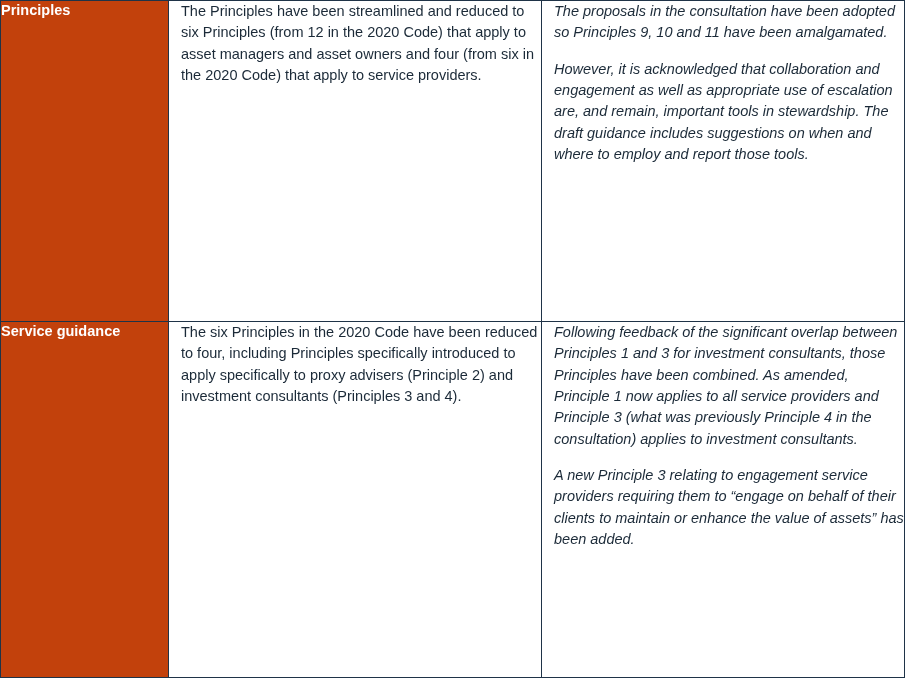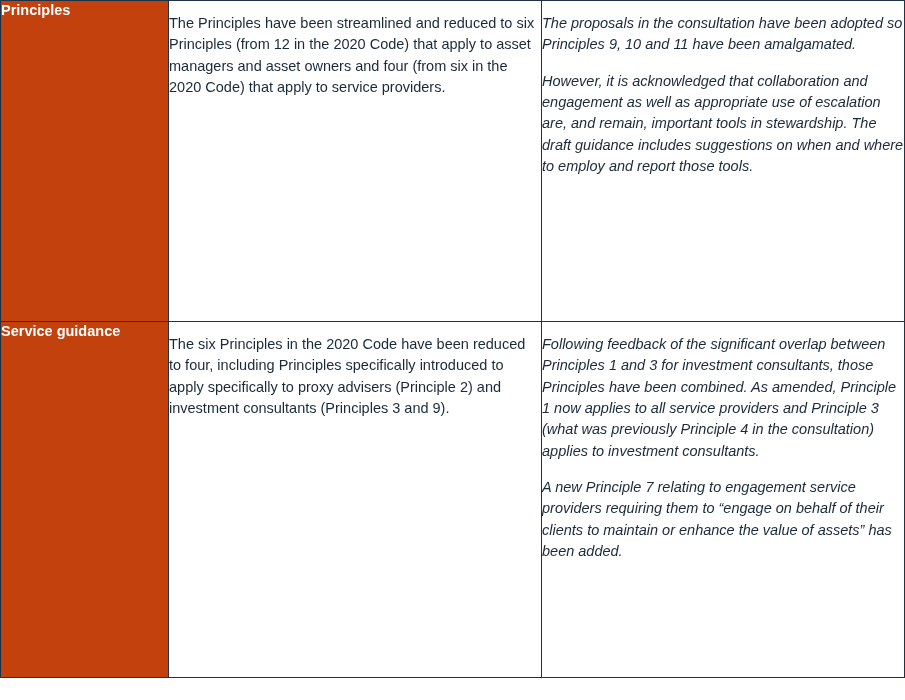--- a/index.html
+++ b/index.html
@@ -36,21 +36,22 @@
   td.body-cell {
     background: #ffffff;
     font-size: 14.5px;
     line-height: 1.47;
     padding: 9px 11px 10px 12px;
     color: #1b2a38;
   }
   td.col-middle { width: 372px; }
   td.col-right  { width: 362px; font-style: italic; }
   .para {
-    margin: 12px 0 15px 0;
+    margin: 0 0 15px 0;
+    padding-left: 12px;
   }
   .para:last-child {
     margin-bottom: 0;
   }
   tr.row-principles td.label-cell,
   tr.row-principles td.body-cell {
     height: 320px;
   }
   tr.row-service td.label-cell,
   tr.row-service td.body-cell {
@@ -72,21 +73,21 @@
       <td class="body-cell col-right">
         <p class="para">The proposals in the consultation have been adopted so Principles 9, 10 and 11 have been amalgamated.</p>
         <p class="para">However, it is acknowledged that collaboration and engagement as well as appropriate use of escalation are, and remain, important tools in stewardship. The draft guidance includes suggestions on when and where to employ and report those tools.</p>
       </td>
     </tr>
     <tr class="row-service">
       <td class="label-cell">
         <span>Service guidance</span>
       </td>
       <td class="body-cell col-middle">
-        <p class="para">The six Principles in the 2020 Code have been reduced to four, including Principles specifically introduced to apply specifically to proxy advisers (Principle 2) and investment consultants (Principles 3 and 9).</p>
+        <p class="para">The six Principles in the 2020 Code have been reduced to four, including Principles specifically introduced to apply specifically to proxy advisers (Principle 2) and investment consultants (Principles 3 and 4).</p>
       </td>
       <td class="body-cell col-right">
         <p class="para">Following feedback of the significant overlap between Principles 1 and 3 for investment consultants, those Principles have been combined. As amended, Principle 1 now applies to all service providers and Principle 3 (what was previously Principle 4 in the consultation) applies to investment consultants.</p>
-        <p class="para">A new Principle 7 relating to engagement service providers requiring them to “engage on behalf of their clients to maintain or enhance the value of assets” has been added.</p>
+        <p class="para">A new Principle 3 relating to engagement service providers requiring them to “engage on behalf of their clients to maintain or enhance the value of assets” has been added.</p>
       </td>
     </tr>
   </tbody>
 </table>
 
 </body></html>

